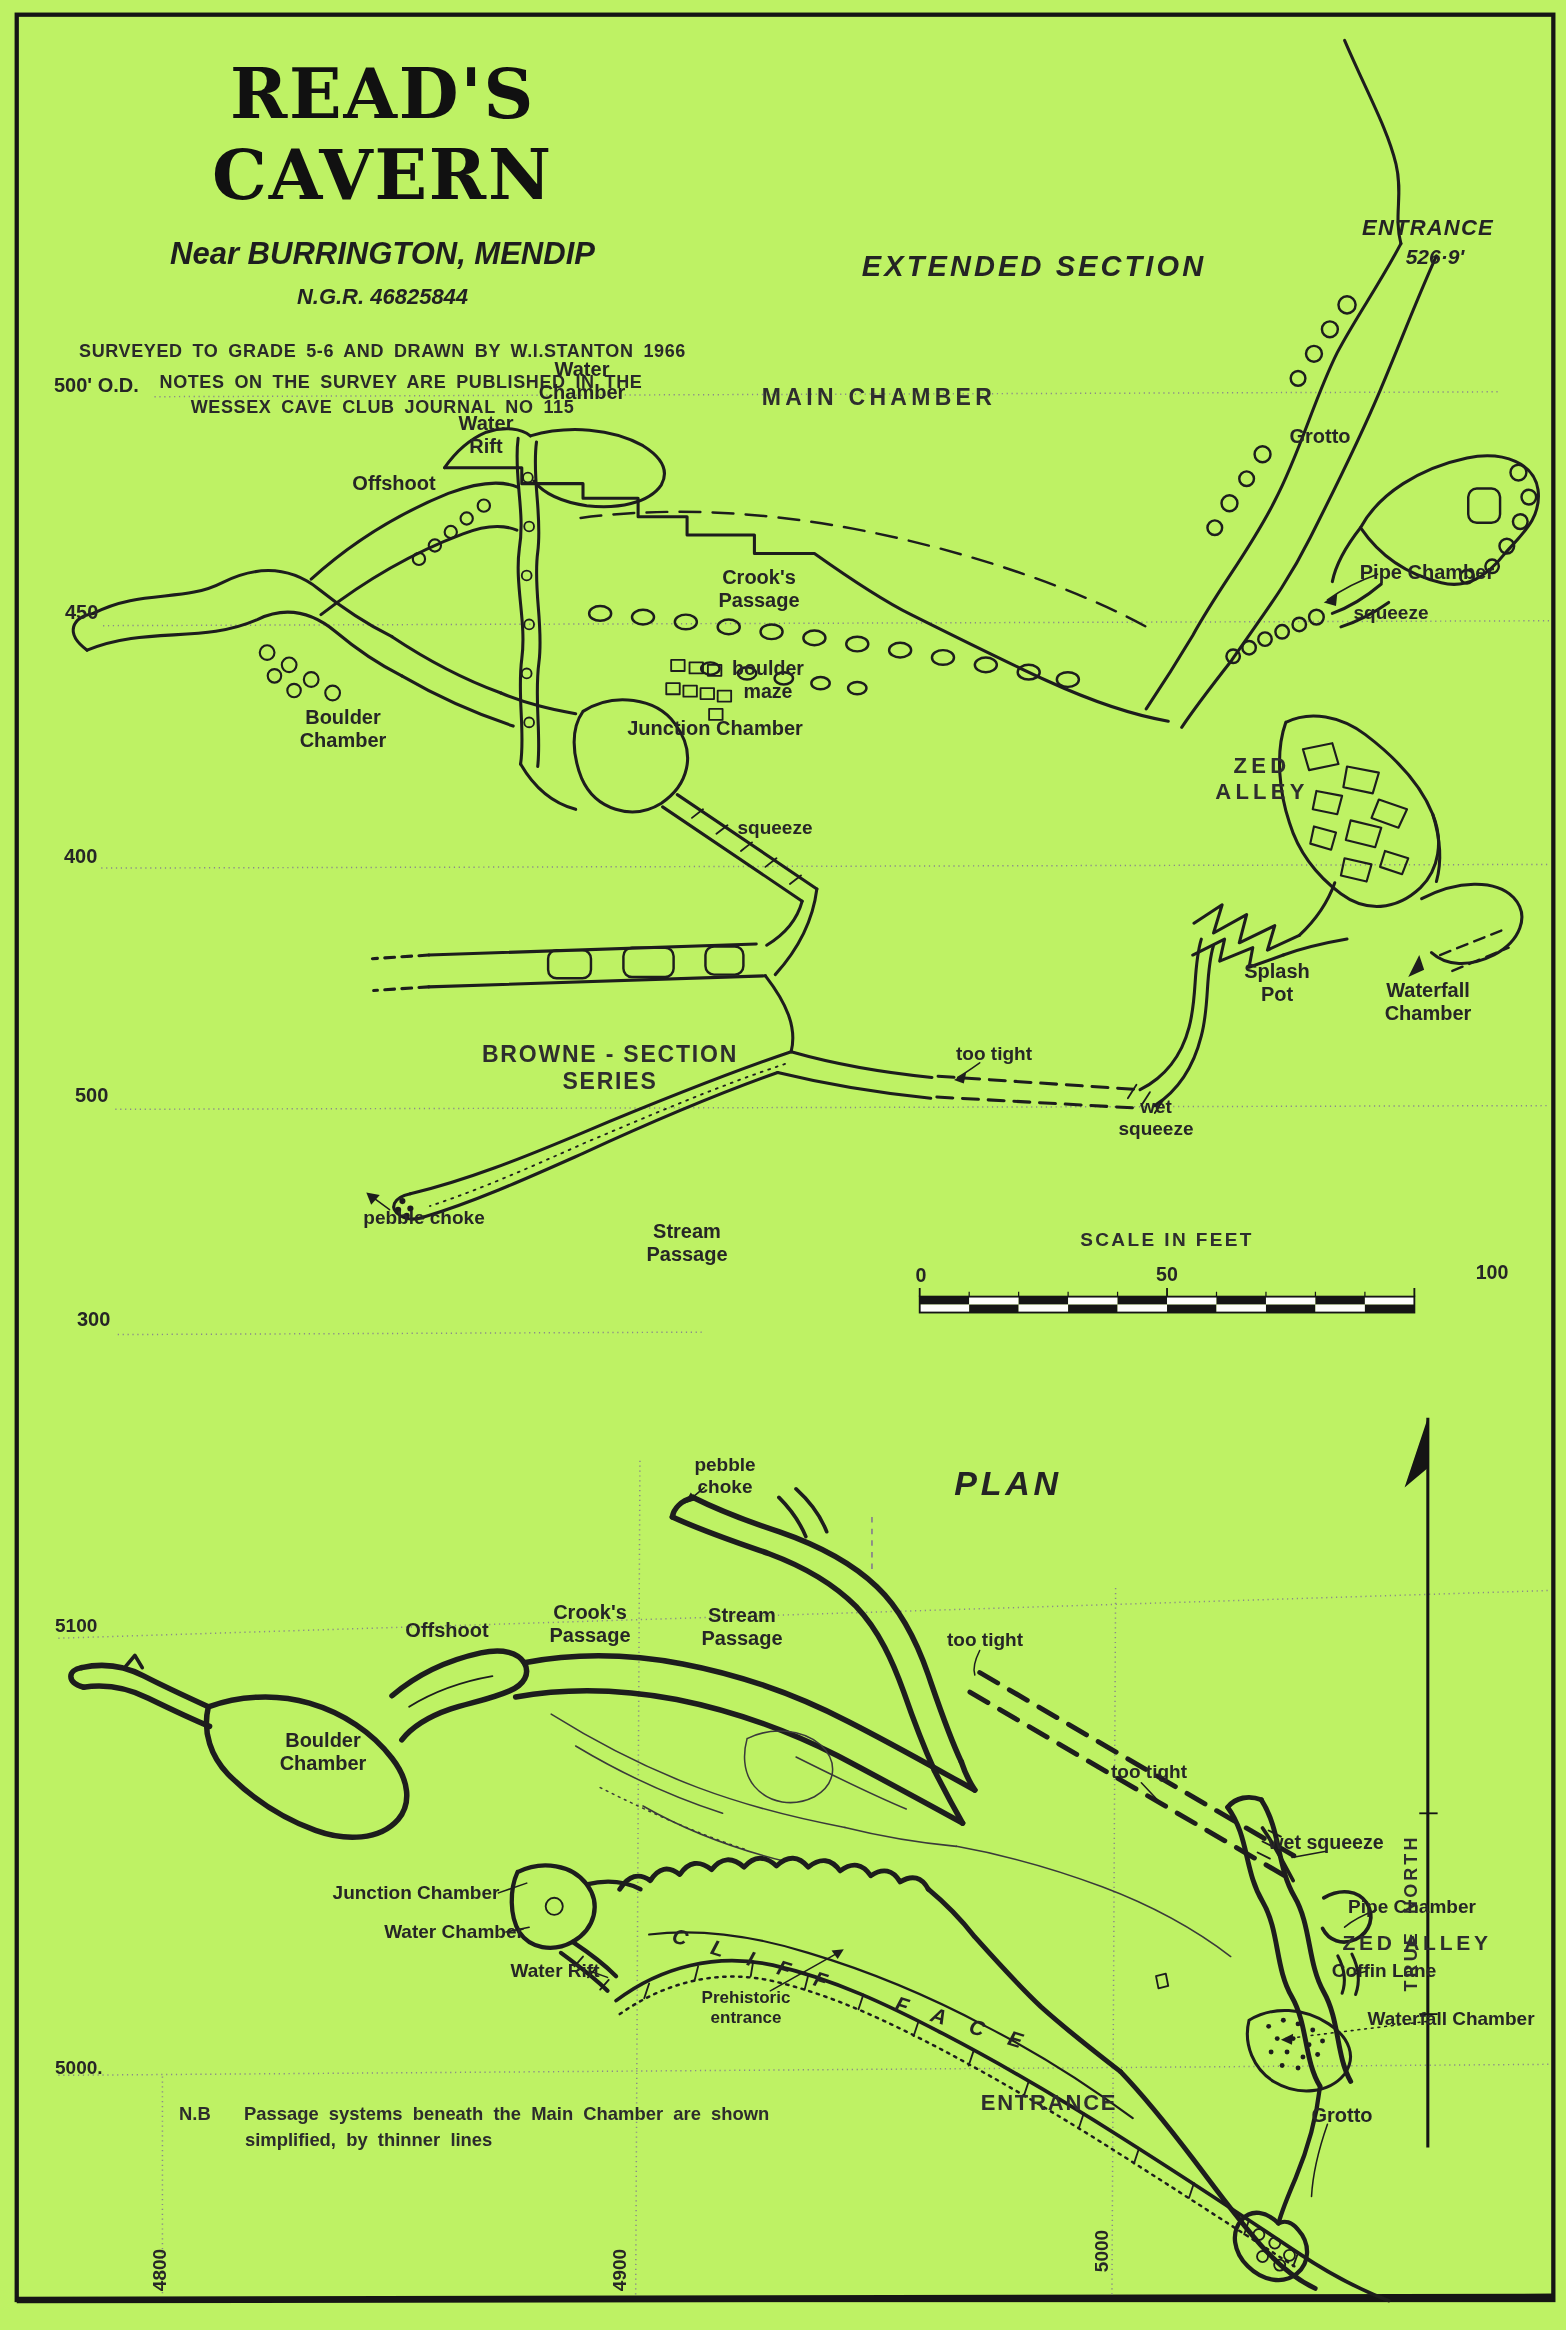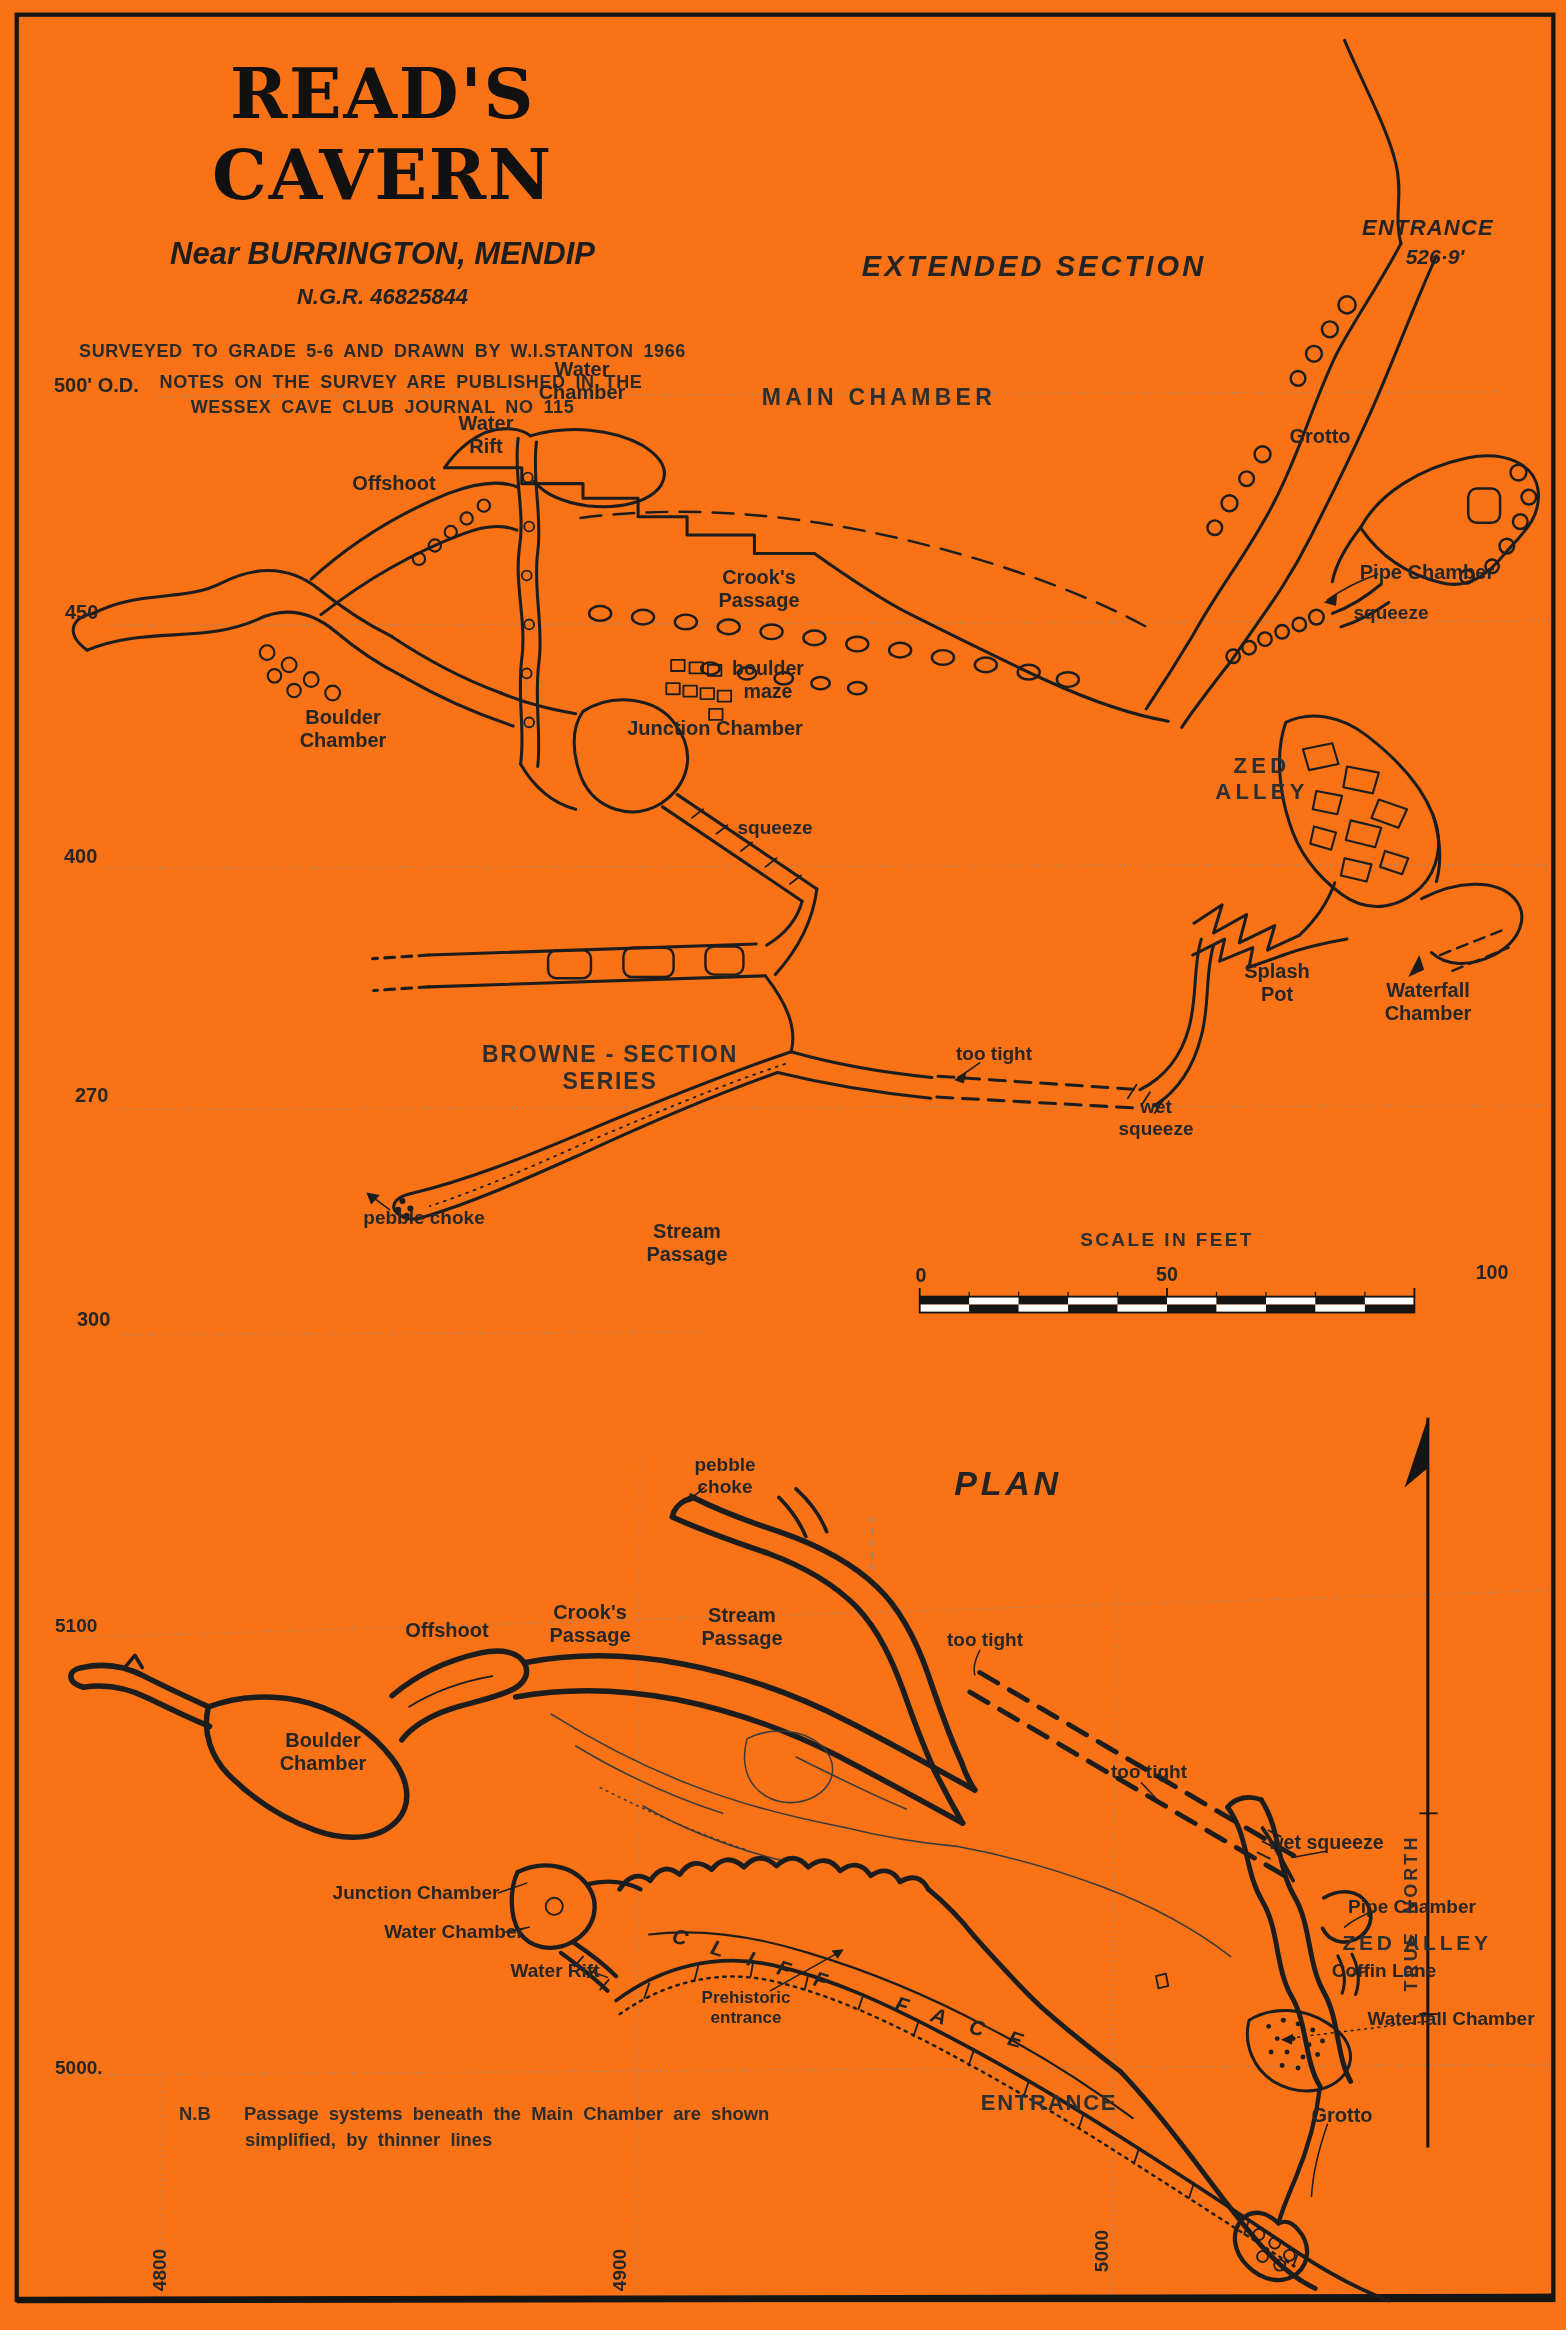--- a/index.html
+++ b/index.html
@@ -1,16 +1,16 @@
 <!DOCTYPE html>
 <html style="font-size:9.8px"><head>
 <meta charset="utf-8">
 <style>
   html,body{margin:0;padding:0;background:#e8e8e6;}
-  .page{position:relative;width:1567px;height:2330px;background:#f97316;overflow:hidden;
+  .page{position:relative;width:1567px;height:2330px;background:#bef264;overflow:hidden;
         font-family:"Liberation Sans",sans-serif;color:#1d1d1d;}
   #map-svg{position:absolute;left:0;top:0;z-index:1;}
   #labels-layer,.title-block{position:absolute;z-index:2;}
   #labels-layer{left:0;top:0;width:100%;height:100%;pointer-events:none;}
   .lbl{position:absolute;white-space:pre;line-height:1.16;text-align:center;color:#222;}
   .hand{font-family:"Liberation Sans",sans-serif;font-weight:700;color:#262626;}
   .caps{font-family:"Liberation Sans",sans-serif;font-weight:700;color:#2e2e2e;}
   .capsit{font-family:"Liberation Sans",sans-serif;font-style:italic;font-weight:700;color:#242424;}
   .num{font-family:"Liberation Sans",sans-serif;font-weight:700;color:#262626;}
   .note{font-family:"Liberation Sans",sans-serif;font-weight:700;color:#2c2c2c;}
@@ -382,21 +382,21 @@
     <div class="survey s3">WESSEX CAVE CLUB JOURNAL NO 115</div>
   </div>
 
   <div id="labels-layer">
       <div class="lbl capsit" style="left: 1034px; top: 267px; font-size: 29px; letter-spacing: 3.1px; transform: translate(-50%, -50%);">EXTENDED SECTION</div>
       <div class="lbl capsit" style="left: 1428px; top: 228px; font-size: 22px; letter-spacing: 1.2px; transform: translate(-50%, -50%);">ENTRANCE</div>
       <div class="lbl capsit" style="left: 1435px; top: 257px; font-size: 21px; transform: translate(-50%, -50%);">526·9'</div>
       <div class="lbl num" style="left: 54px; top: 386px; font-size: 20px; transform: translate(0px, -50%); text-align: left;">500' O.D.</div>
       <div class="lbl num" style="left: 65px; top: 613px; font-size: 20px; transform: translate(0px, -50%); text-align: left;">450</div>
       <div class="lbl num" style="left: 64px; top: 857px; font-size: 20px; transform: translate(0px, -50%); text-align: left;">400</div>
-      <div class="lbl num" style="left: 75px; top: 1096px; font-size: 20px; transform: translate(0px, -50%); text-align: left;">270</div>
+      <div class="lbl num" style="left: 75px; top: 1096px; font-size: 20px; transform: translate(0px, -50%); text-align: left;">500</div>
       <div class="lbl num" style="left: 77px; top: 1320px; font-size: 20px; transform: translate(0px, -50%); text-align: left;">300</div>
       <div class="lbl hand" style="left: 582px; top: 381px; font-size: 20px; transform: translate(-50%, -50%);">Water
 Chamber</div>
       <div class="lbl hand" style="left: 486px; top: 435px; font-size: 20px; transform: translate(-50%, -50%);">Water
 Rift</div>
       <div class="lbl hand" style="left: 394px; top: 484px; font-size: 20px; transform: translate(-50%, -50%);">Offshoot</div>
       <div class="lbl caps" style="left: 879px; top: 397px; font-size: 23px; letter-spacing: 4.3px; transform: translate(-50%, -50%);">MAIN CHAMBER</div>
       <div class="lbl hand" style="left: 1320px; top: 437px; font-size: 20px; transform: translate(-50%, -50%);">Grotto</div>
       <div class="lbl hand" style="left: 759px; top: 589px; font-size: 20px; transform: translate(-50%, -50%);">Crook's
 Passage</div>

